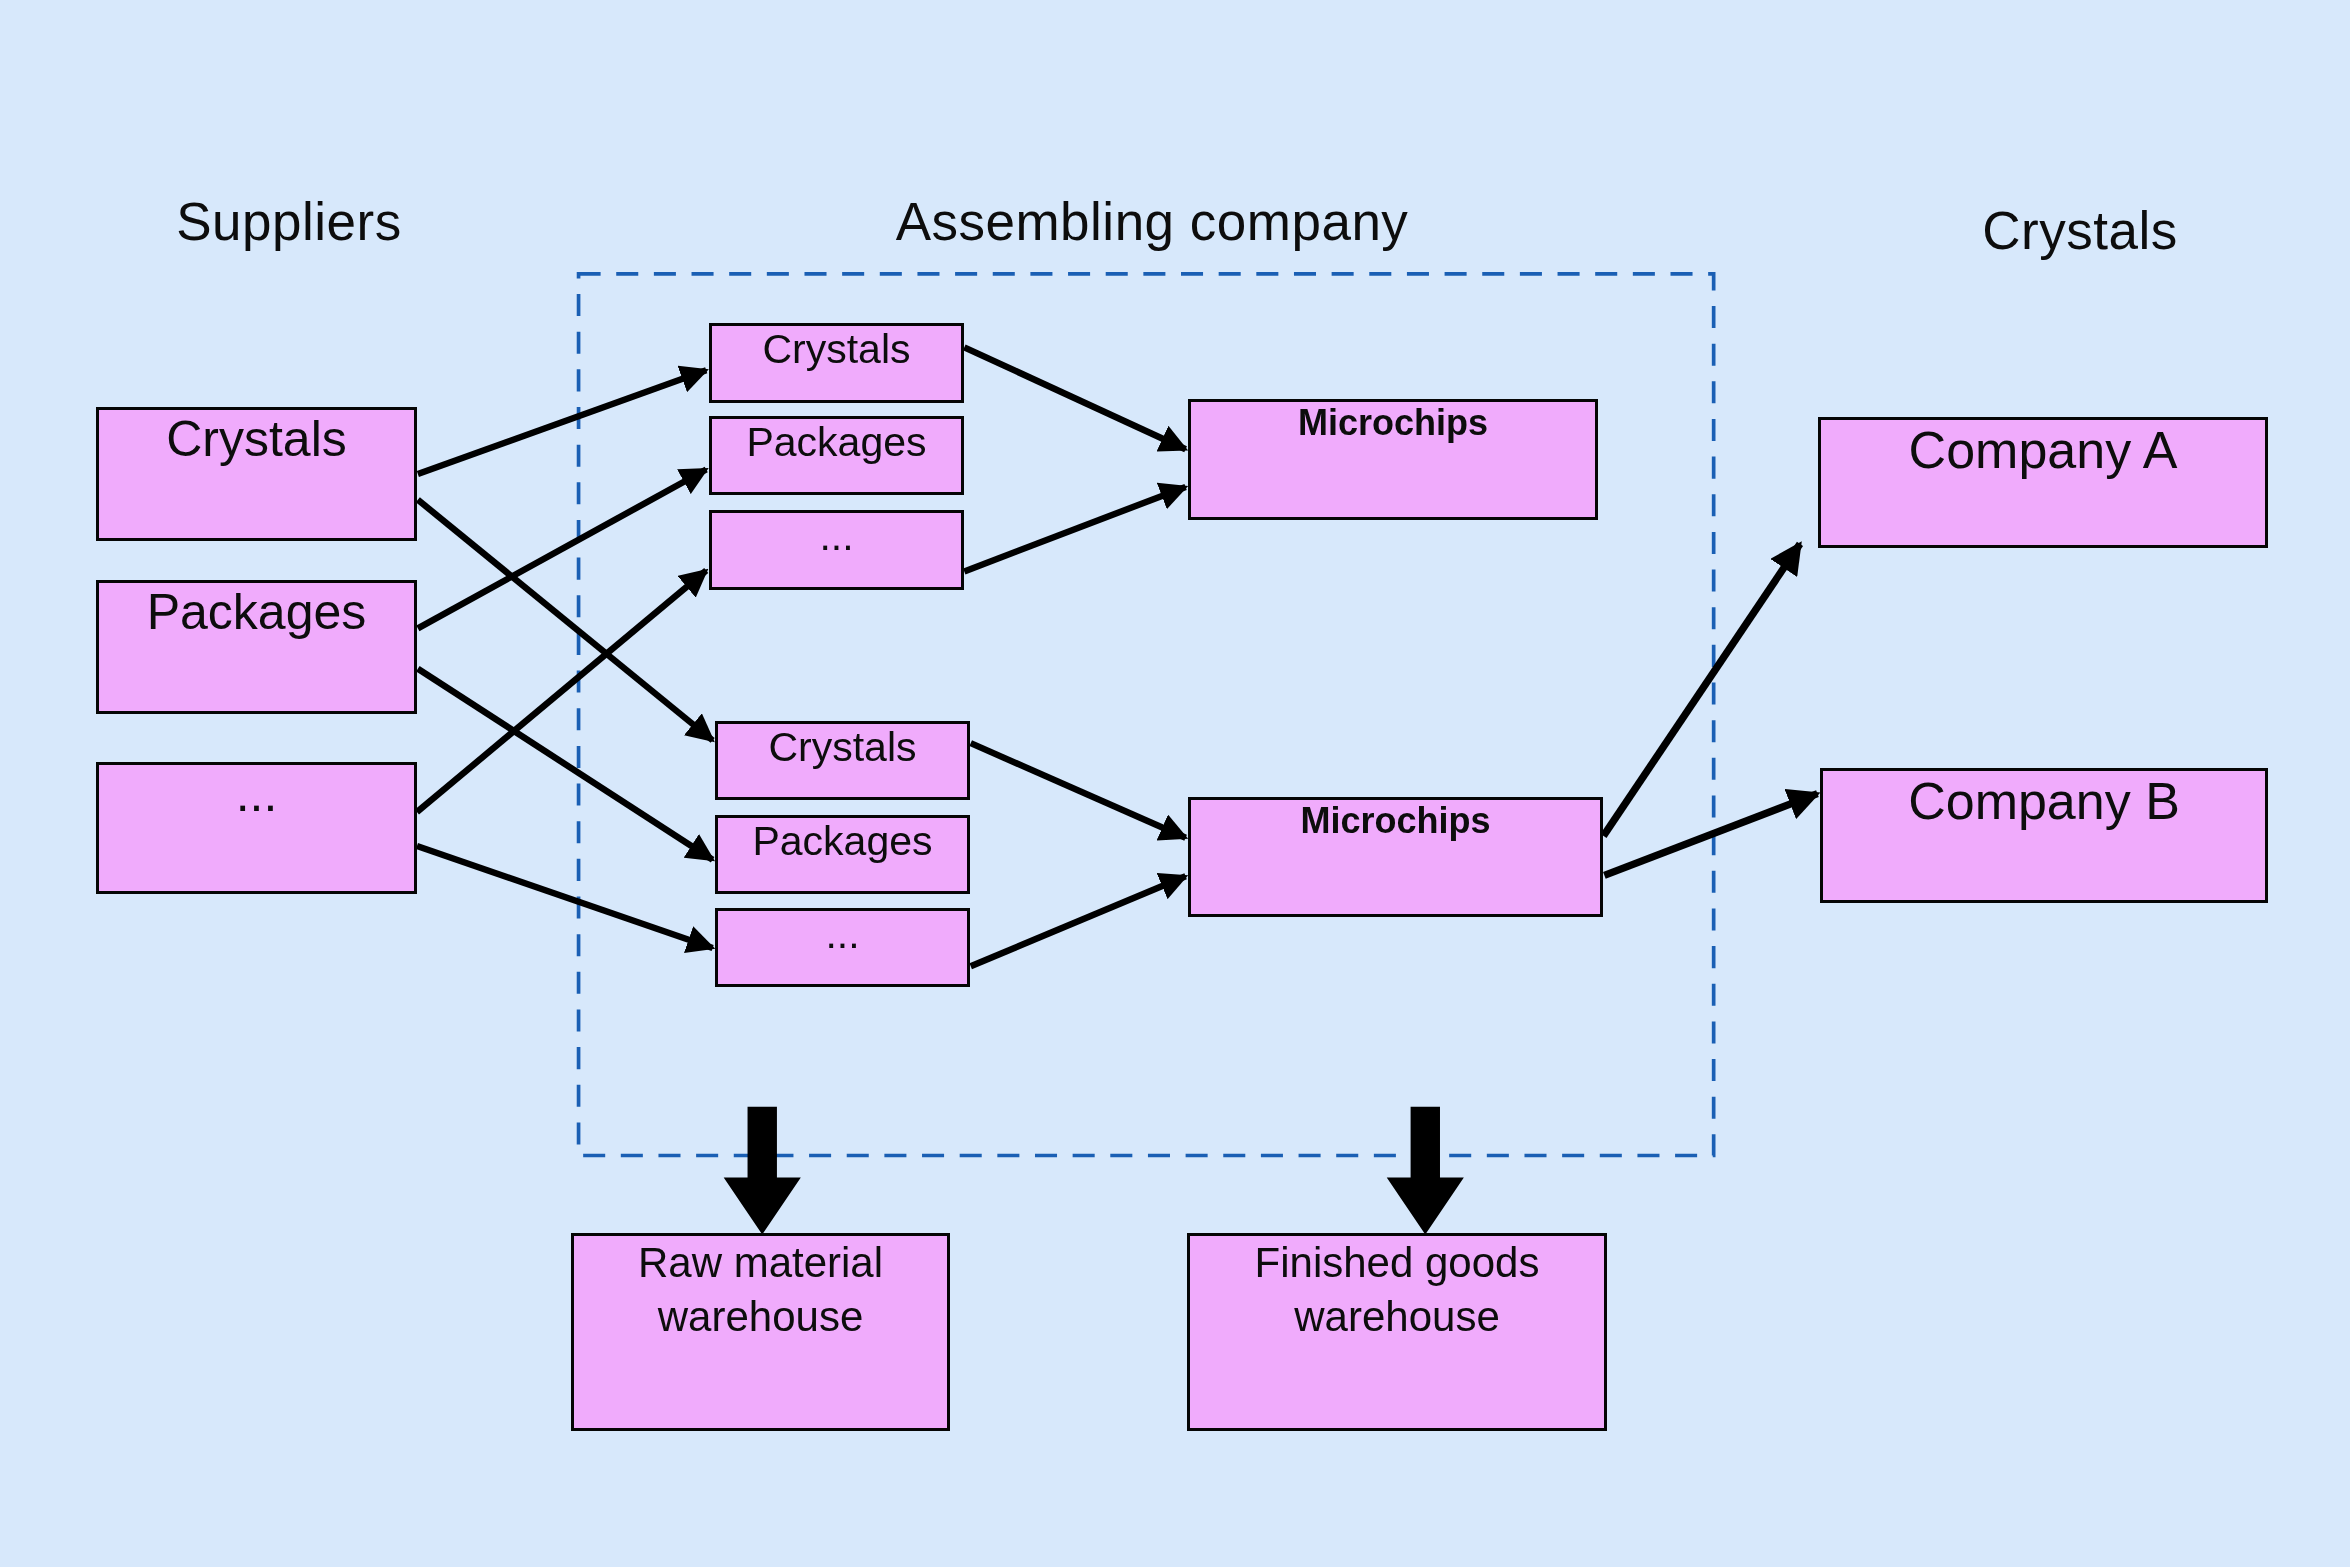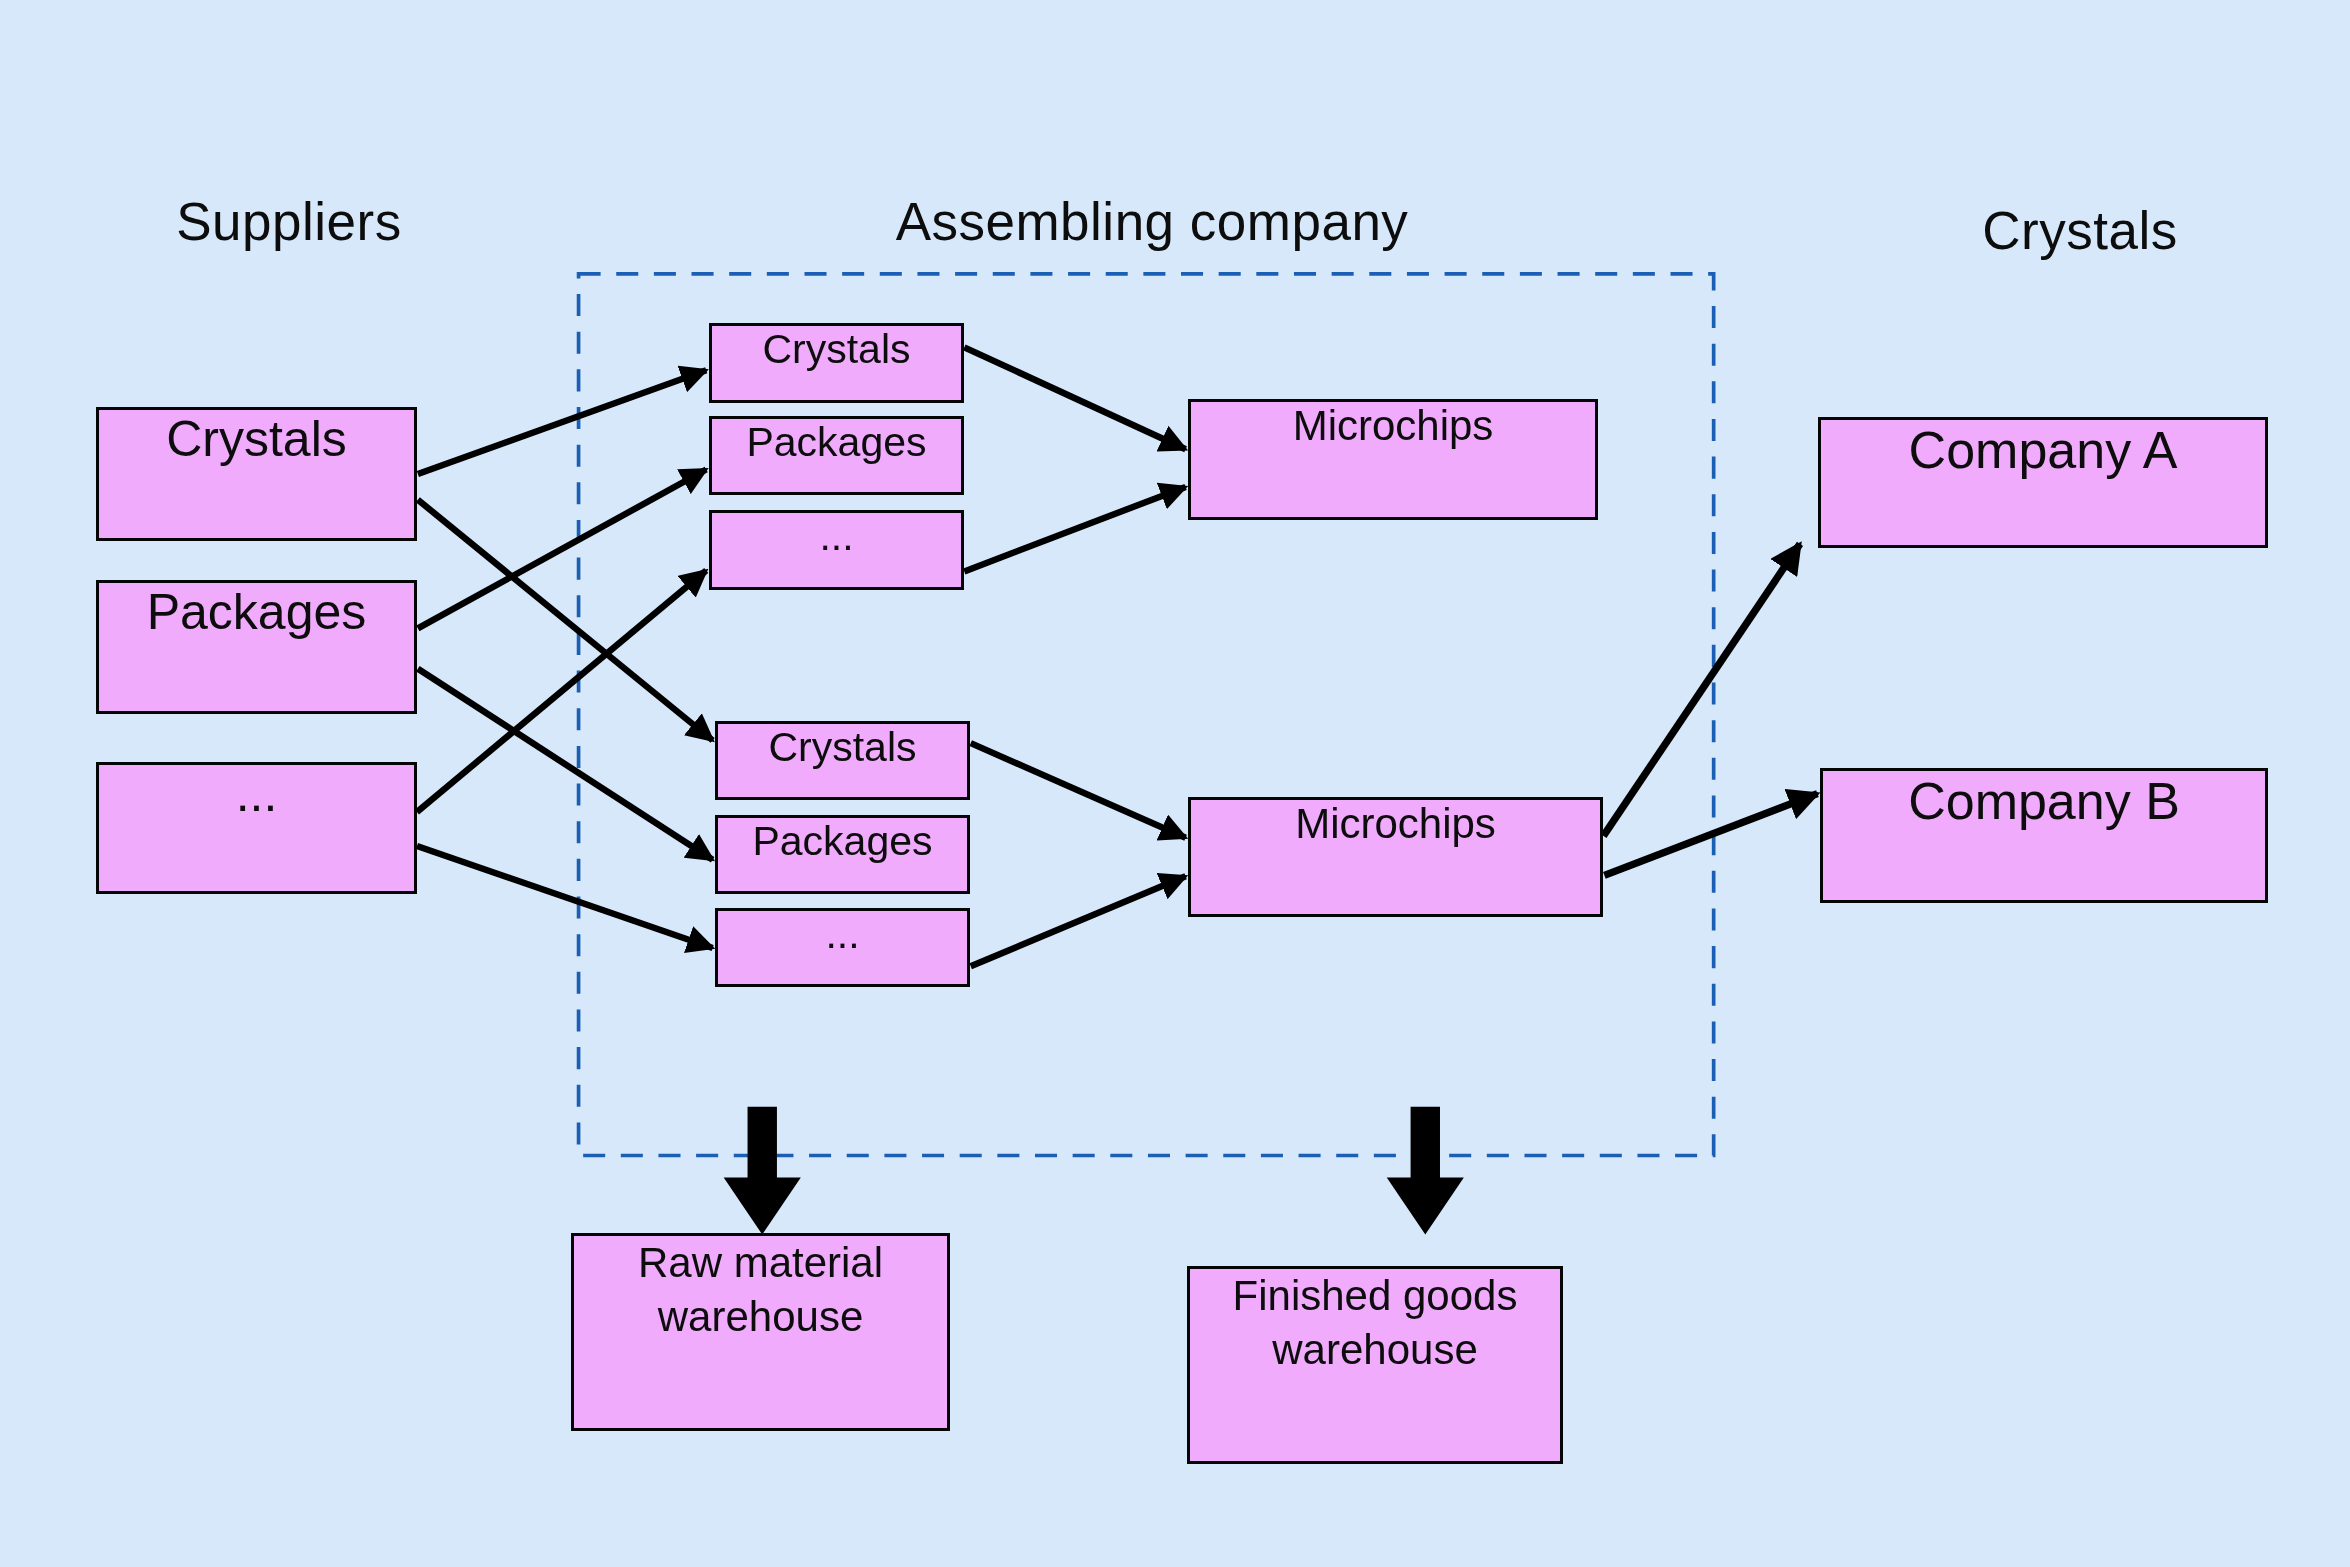--- a/index.html
+++ b/index.html
@@ -25,21 +25,21 @@
     box-sizing:border-box;
     border:3.7px solid #050505;
     display:flex;
     justify-content:center;
     text-align:center;
     background:#f0abfc;
   }
   .box span{display:block;}
   .supplier-box{font-size:50px;font-weight:500;}
   .small-box{font-size:41px;font-weight:500;}
-  .micro-box{font-size:42px;font-weight:400;}
+  .micro-box{font-size:36px;font-weight:700;}
   .company-box{font-size:52px;font-weight:500;}
   .warehouse-box{font-size:42px;font-weight:500;line-height:1.28;padding:0 40px;}
 </style>
 </head>
 <body>
 
 <div class="canvas">
 
   <svg class="overlay" viewBox="0 0 2560 1707">
     <defs>
@@ -121,18 +121,18 @@
   <div class="box company-box" style="left:1818px;top:417px;width:450px;height:131px;">
     <span>Company A</span>
   </div>
   <div class="box company-box" style="left:1820px;top:768px;width:448px;height:135px;">
     <span>Company B</span>
   </div>
 
   <div class="box warehouse-box" style="left:571px;top:1233px;width:379px;height:198px;">
     <span>Raw material warehouse</span>
   </div>
-  <div class="box warehouse-box" style="left:1187px;top:1233px;width:376px;height:198px;margin-top:33px;">
+  <div class="box warehouse-box" style="left:1187px;top:1233px;width:420px;height:198px;">
     <span>Finished goods warehouse</span>
   </div>
 
 </div>
 
 
 </body></html>

